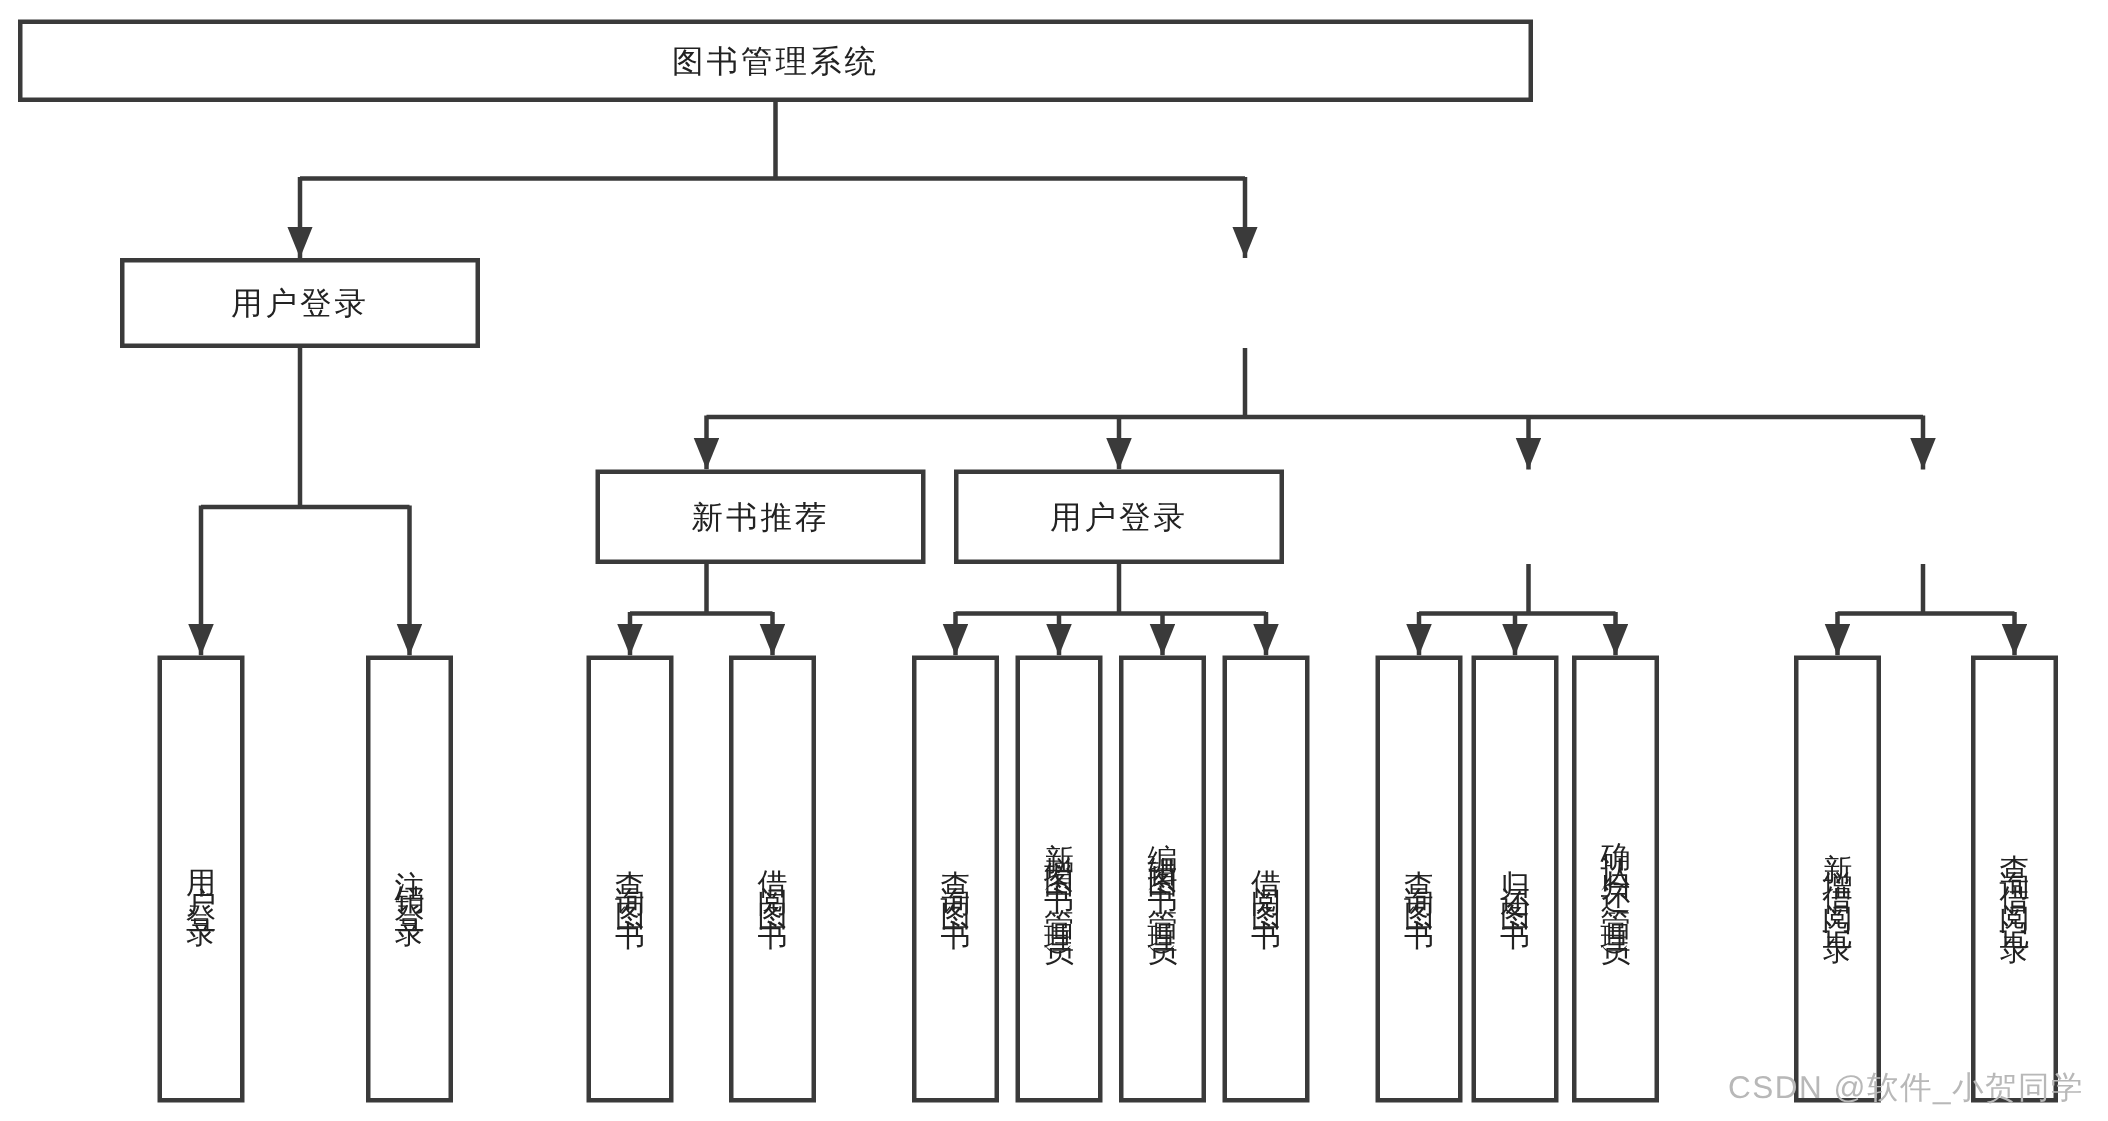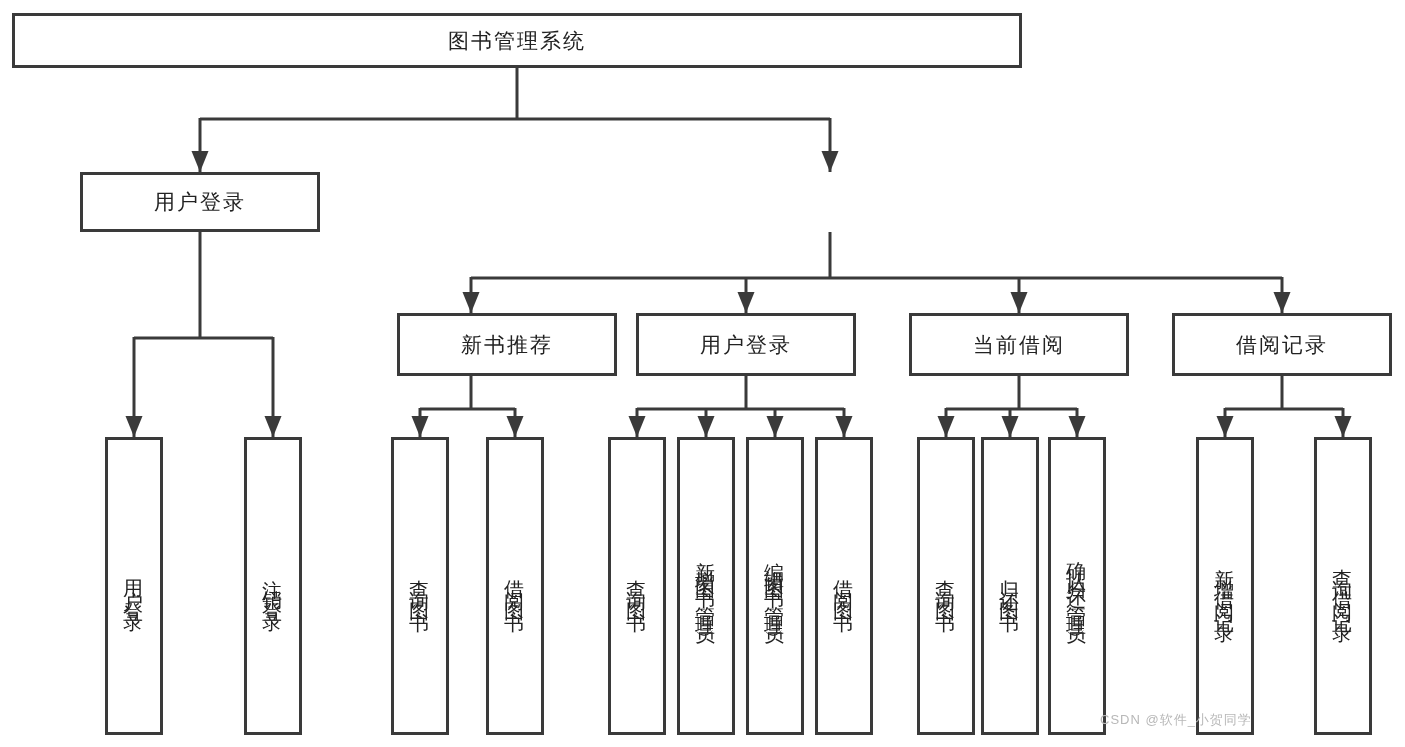--- a/index.html
+++ b/index.html
@@ -34,22 +34,22 @@
     writing-mode:vertical-rl; text-orientation:mixed;
     font-size:20px; letter-spacing:11px;
   }
   .leaf.long { letter-spacing:9px; }
   .l1  { left:105px; }  .l2  { left:244px; }
   .l3  { left:391px; }  .l4  { left:486px; }
   .l5  { left:608px; }  .l6  { left:677px; }  .l7  { left:746px; }  .l8  { left:815px; }
   .l9  { left:917px; }  .l10 { left:981px; }  .l11 { left:1048px; }
   .l12 { left:1196px; } .l13 { left:1314px; }
   #watermark {
-    position:absolute; left:1100px; top:711px; z-index:2;
-    font-size:13px; color:var(--wm,#b8b8b8); letter-spacing:1px;
+    position:absolute; left:1152px; top:711px; z-index:2;
+    font-size:21px; color:var(--wm,#b8b8b8); letter-spacing:1px;
     white-space:nowrap;
   }
 </style>
 </head>
 <body>
 
 <div id="canvas" style="--line: #3a3a3a; --text: #222222; --wm: #b8b8b8; --bg: #ffffff;">
 
   <svg id="wires" viewBox="0 0 1405 747" xmlns="http://www.w3.org/2000/svg">
     <defs>
@@ -113,26 +113,20 @@
   <div class="box lvl2 b-user">
     <span>用户登录</span>
   </div>
 
   <div class="box lvl3 n-rec">
     <span>新书推荐</span>
   </div>
   <div class="box lvl3 n-bor">
     <span>用户登录</span>
   </div>
-  <div class="box lvl3 n-cur">
-    <span>当前借阅</span>
-  </div>
-  <div class="box lvl3 n-log">
-    <span>借阅记录</span>
-  </div>
 
   <div class="box leaf l1">
     <span>用户登录</span>
   </div>
   <div class="box leaf l2">
     <span>注销登录</span>
   </div>
 
   <div class="box leaf l3">
     <span>查询图书</span>

